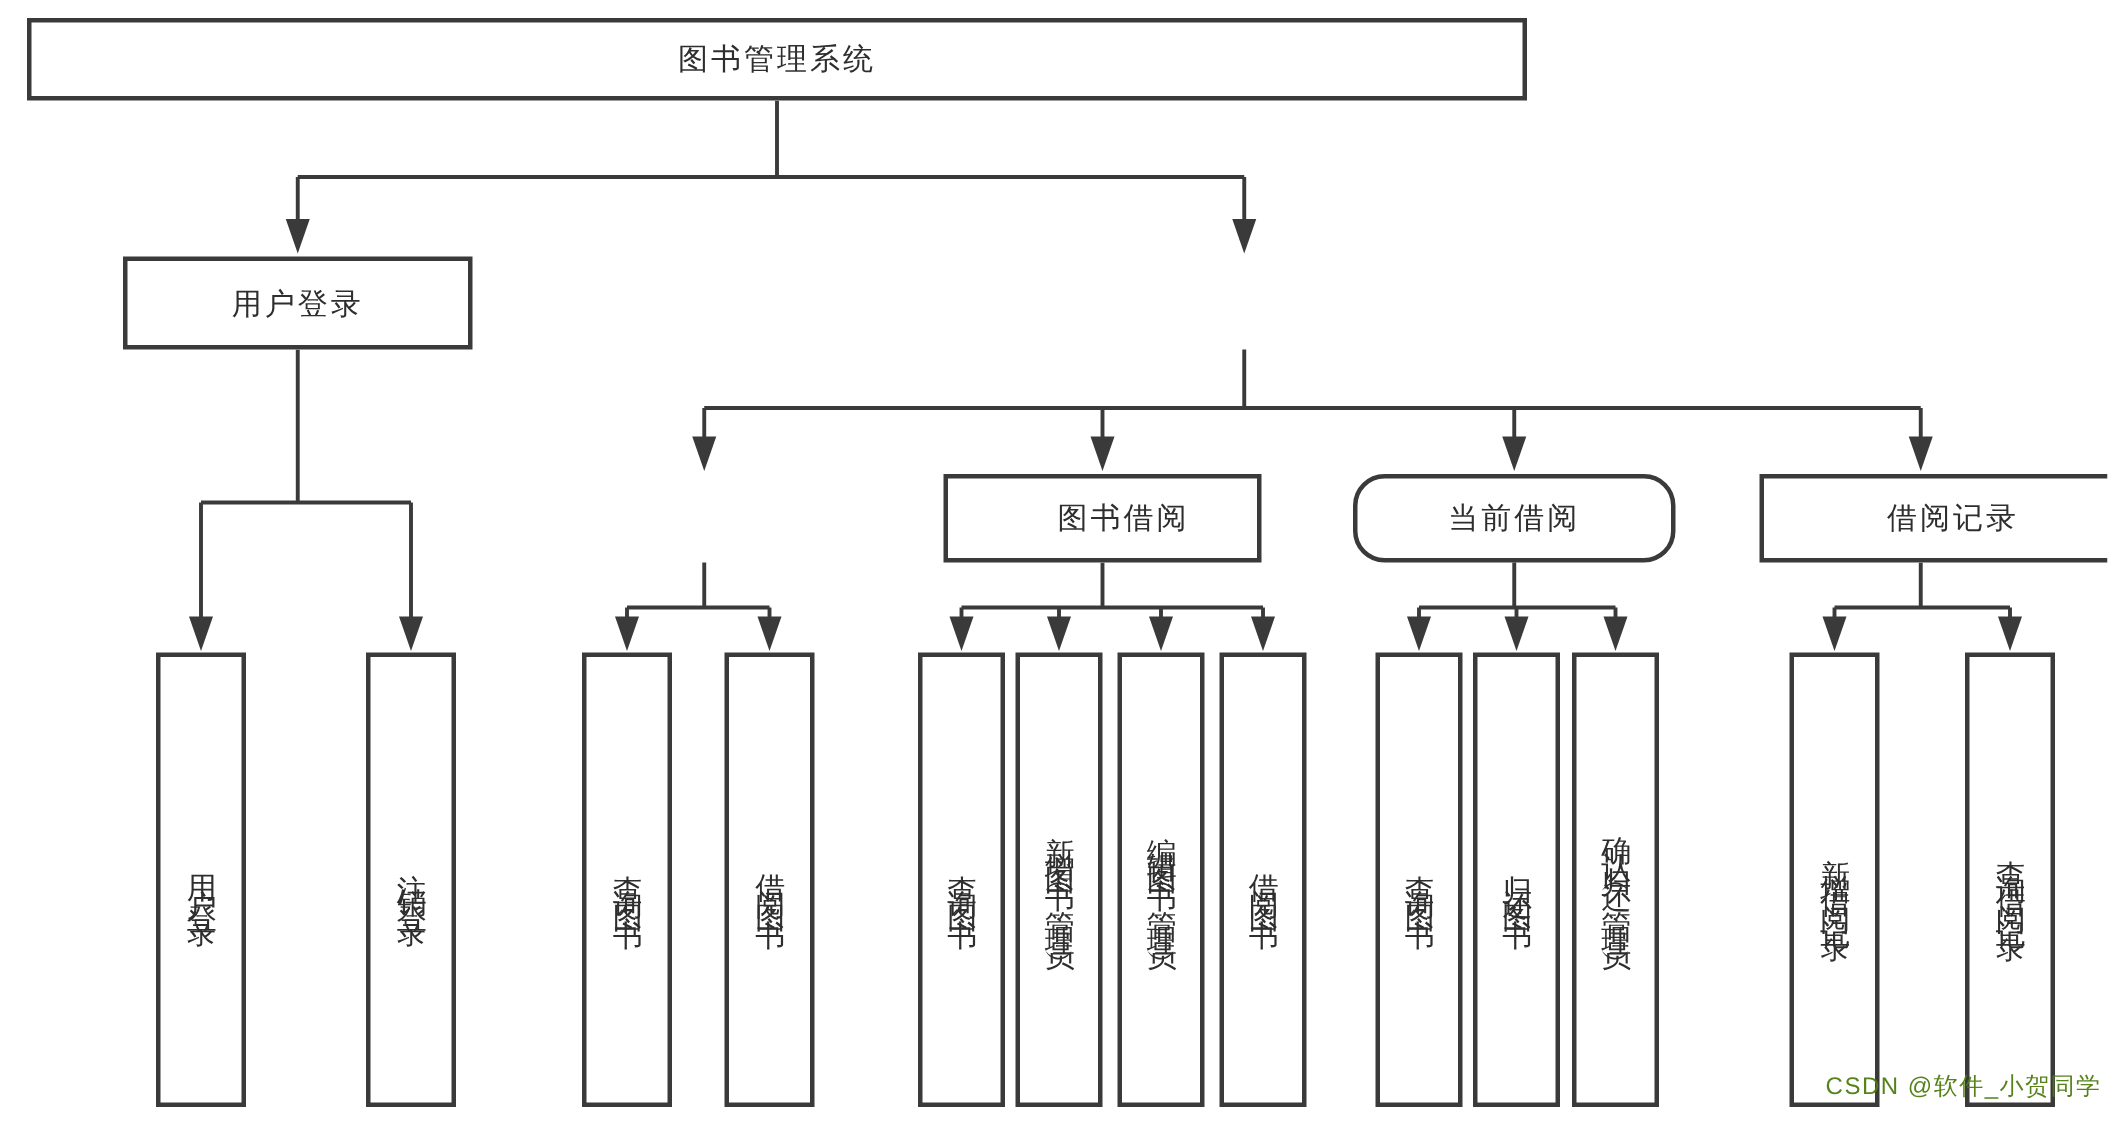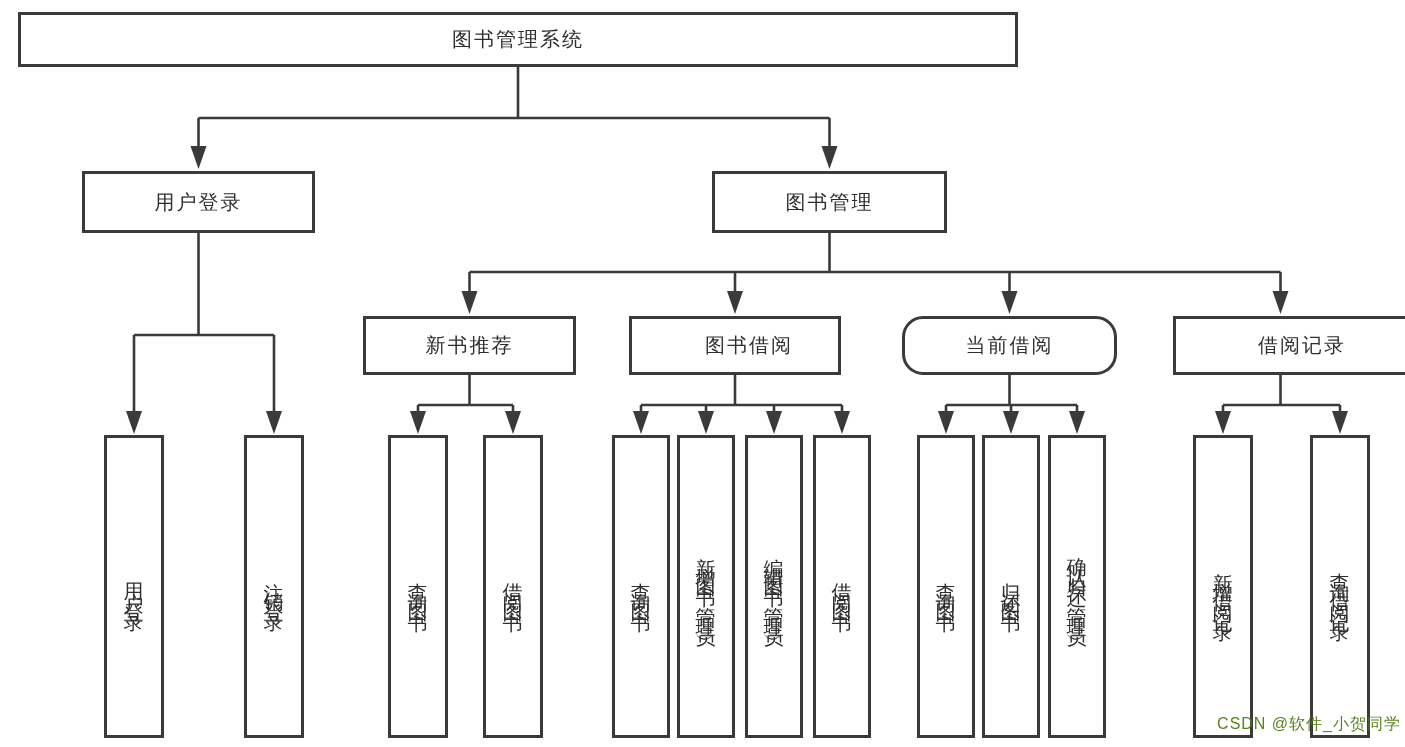--- a/index.html
+++ b/index.html
@@ -110,27 +110,21 @@
       <polygon points="1340,434 1332,411 1348,411" fill="#3a3a3a"></polygon>
     </svg>
 
   <div class="node" style="left:18px; top:12px; width:1000px; height:55px;">
     <span class="h-label">图书管理系统</span>
   </div>
 
   <div class="node" style="left:82px; top:171px; width:233px; height:62px;">
     <span class="h-label">用户登录</span>
   </div>
-  <div class="node" style="left:712px; top:171px; width:235px; height:62px;">
-    <span class="h-label">图书管理</span>
-  </div>
 
-  <div class="node" style="left:363px; top:316px; width:213px; height:59px;">
-    <span class="h-label">新书推荐</span>
-  </div>
   <div class="node" style="left:629px; top:316px; width:212px; height:59px;padding-left:28px;">
     <span class="h-label">图书借阅</span>
   </div>
   <div class="node" style="left:902px; top:316px; width:215px; height:59px;border-radius:21px;">
     <span class="h-label">当前借阅</span>
   </div>
   <div class="node" style="left:1173px; top:316px; width:258px; height:59px;">
     <span class="h-label">借阅记录</span>
   </div>
 

